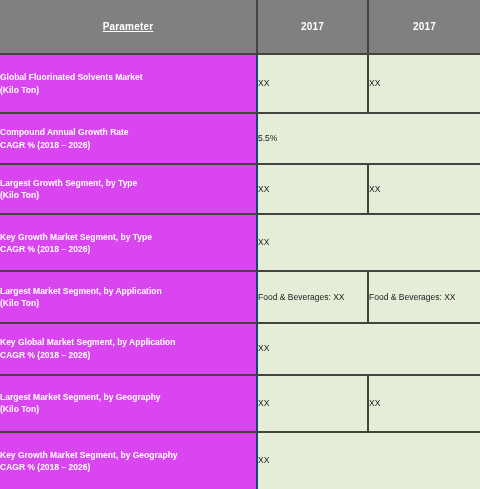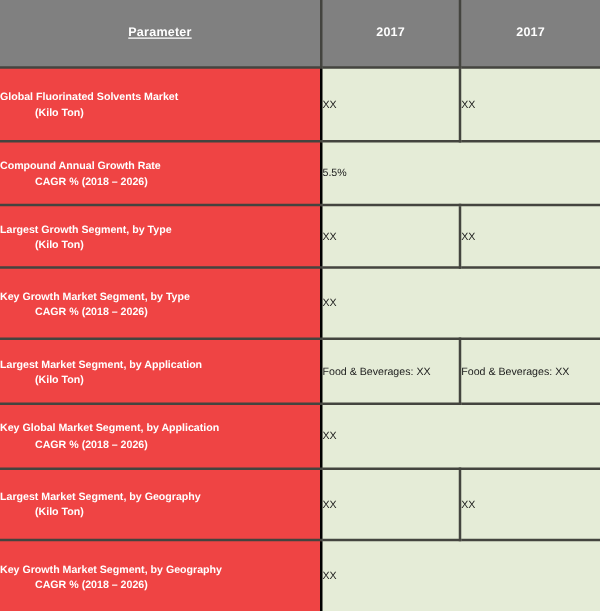--- a/index.html
+++ b/index.html
@@ -45,31 +45,31 @@
   .hdr-param {
     border-right: 2px solid #44443f;
     text-decoration: underline;
   }
   .hdr-y1 {
     border-right: 2px solid #44443f;
   }
 
   
   .param-cell {
-    background: #ef4444;
+    background: #d946ef;
     color: #ffffff;
     font-size: 8.5px;
     font-weight: bold;
     text-align: left;
     padding: 0 0 0 8px;
-    border-right: 2px solid #000000;
+    border-right: 2px solid #0c4a6e;
     border-bottom: 2px solid #44443f;
     line-height: 1.45;
   }
-  .param-cell .l2 { display: block; padding-left: 28px; }
+  .param-cell .l2 { display: block; }
 
   
   .val-cell {
     background: #e5ecd7;
     color: #1c1c1c;
     font-size: 8.5px;
     border-bottom: 2px solid #44443f;
     line-height: 1.3;
   }
   .val-split {

